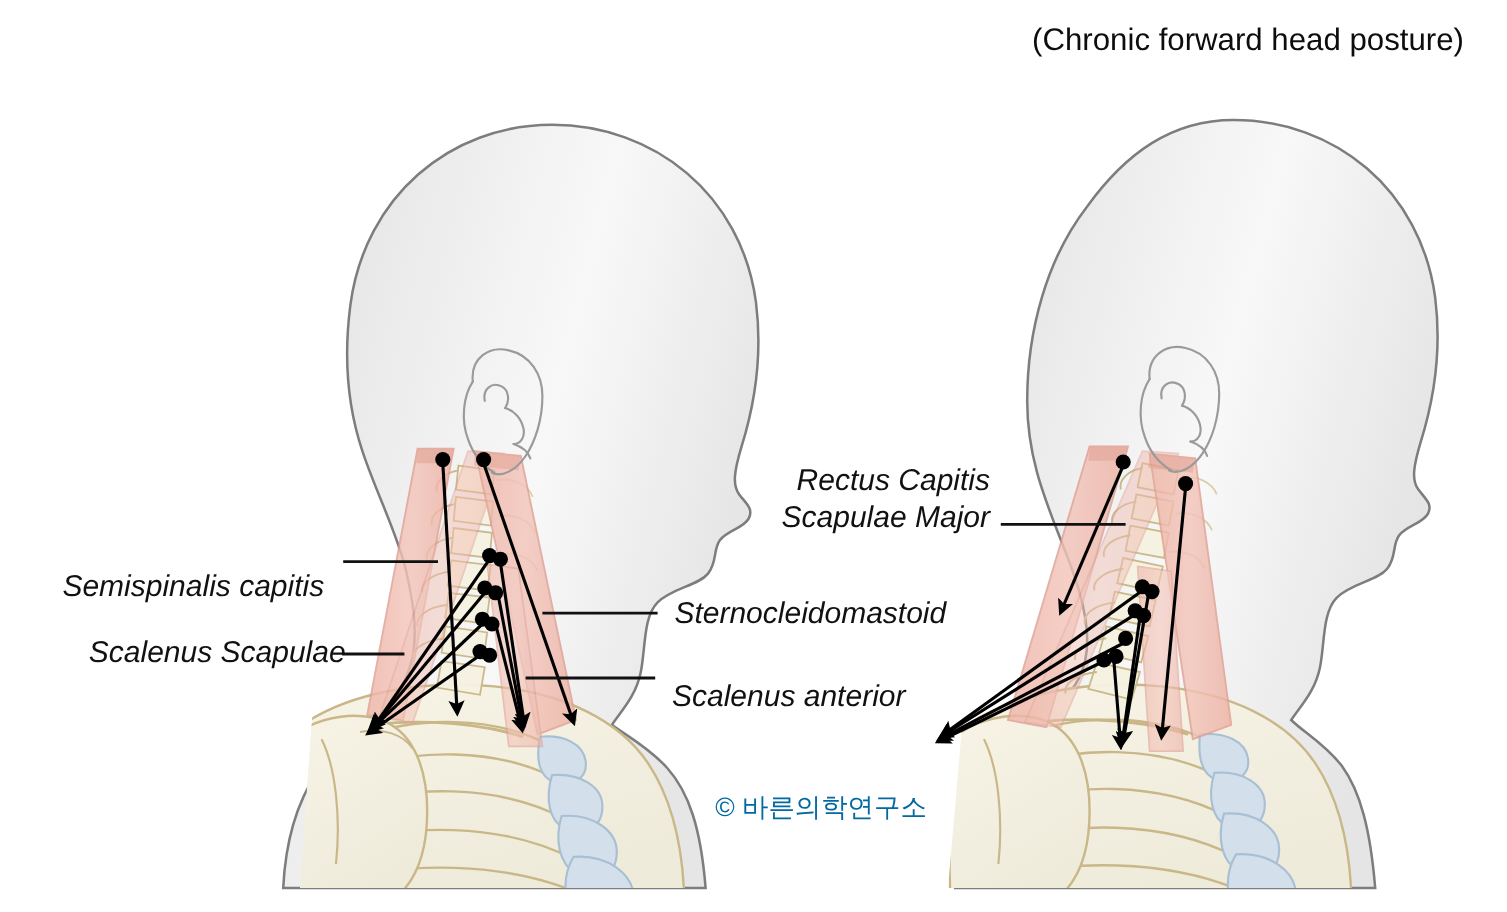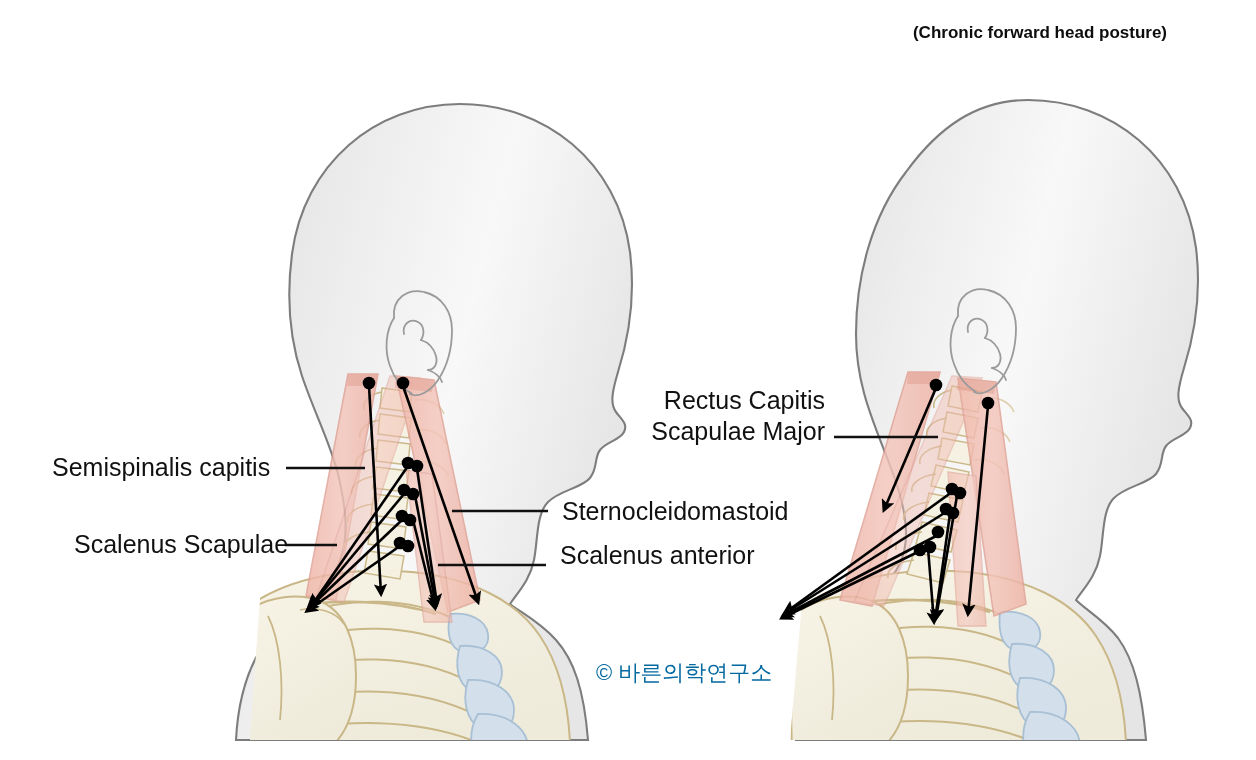--- a/index.html
+++ b/index.html
@@ -12,32 +12,32 @@
     position: relative;
     overflow: hidden;
     font-family: "Liberation Sans", "DejaVu Sans", sans-serif;
     color: #111111;
   }
   #figure-root { position: absolute; inset: 0; }
   svg.stage { position: absolute; left: 0; top: 0; width: 1256px; height: 760px; display: block; }
 
   .title-block { position: absolute; text-align: center; font-weight: bold; color: #0d0d0d; }
   .title-ko { font-size: 23px; line-height: 30px; white-space: nowrap; }
-  .title-en { font-size: 17px; line-height: 30px; font-weight: bold; white-space: nowrap; }
+  .title-en { font-size: 26px; line-height: 30px; font-weight: normal; white-space: nowrap; }
 
   #title-left { left: 300px; top: 32px; width: 310px; }
   #title-right { left: 855px; top: 18px; width: 370px; }
 
-  .anno { position: absolute; font-size: 25px; line-height: 31px; color: #111; white-space: nowrap; }
+  .anno { position: absolute; font-size: 25px; line-height: 31px; color: #111; white-space: nowrap; font-style: italic; }
   .anno.right-align { text-align: right; }
 
-  #label-semispinalis { left: 52px; top: 452px; }
+  #label-semispinalis { left: 52px; top: 474px; }
   #label-levator     { left: 74px; top: 529px; }
   #label-scm         { left: 562px; top: 496px; }
-  #label-scalenus    { left: 560px; top: 540px; text-align: right; }
+  #label-scalenus    { left: 560px; top: 565px; text-align: right; }
   #label-rectus      { left: 650px; top: 385px; text-align: right; width: 175px; }
 
   #copyright {
     position: absolute; left: 596px; top: 658px;
     font-size: 22px; color: #0369a1; white-space: nowrap;
   }
 </style>
 </head>
 <body>
 

